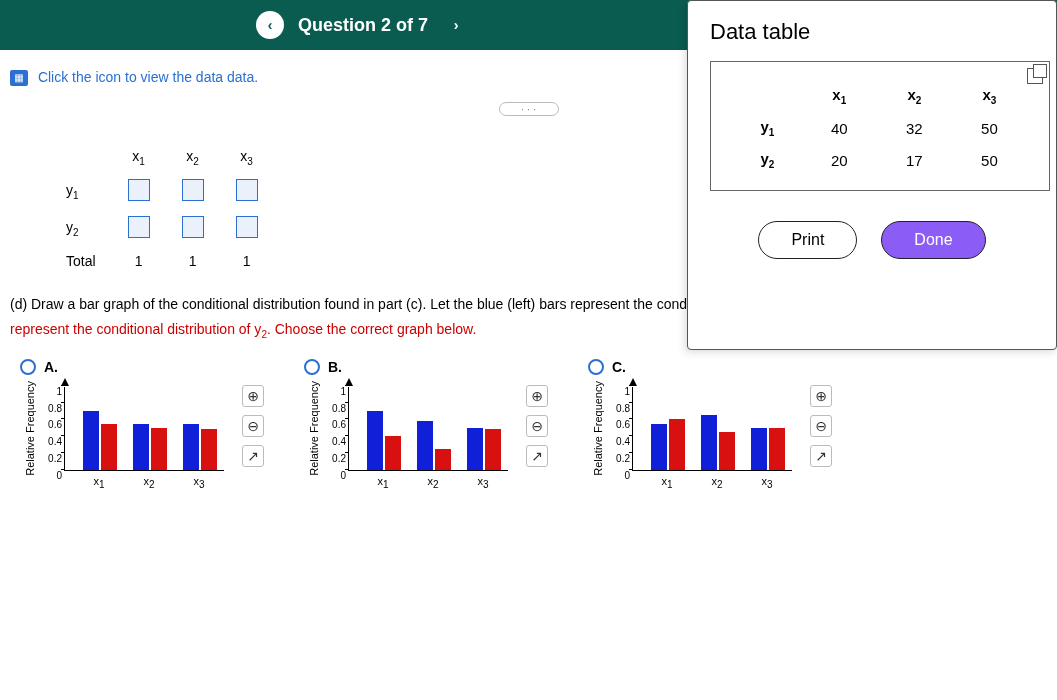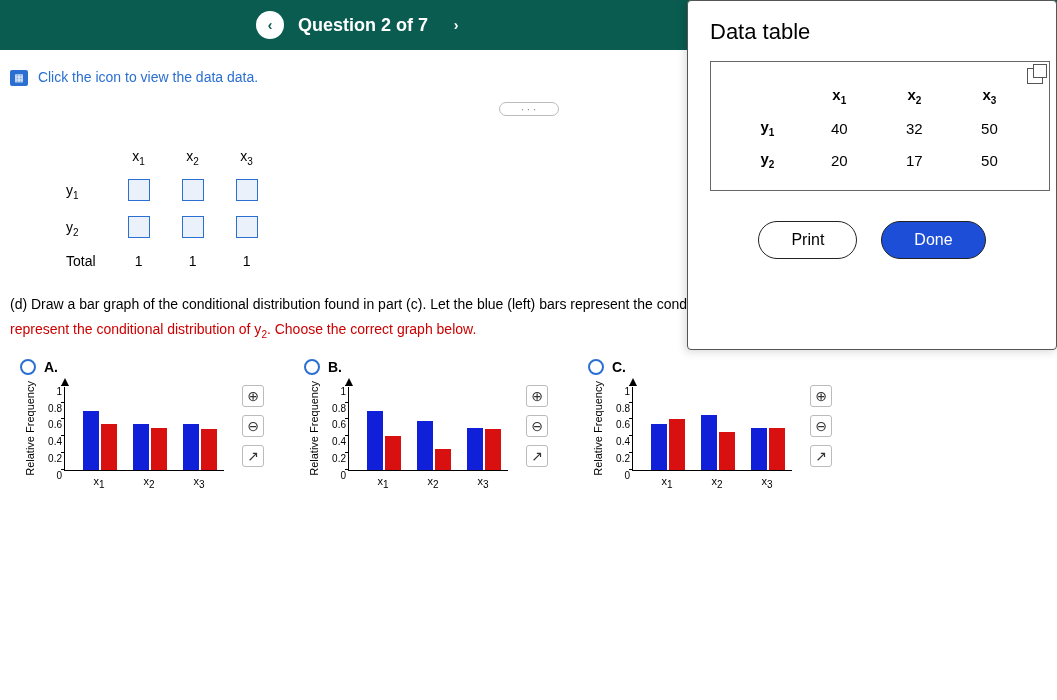--- a/index.html
+++ b/index.html
@@ -46,21 +46,21 @@
   .popup { position: absolute; top: 0; right: 0; width: 370px; height: 350px; background: #fff; border: 1px solid #555; border-radius: 4px; padding: 18px 22px 32px; box-shadow: -2px 2px 8px rgba(0,0,0,0.15); }
   .popup-title { font-size: 22px; margin-bottom: 16px; }
   .data-table { border: 1px solid #666; padding: 18px 22px 14px; width: 340px; margin: 0 auto; position: relative; }
   .data-table table { width: 100%; border-collapse: collapse; }
   .data-table td, .data-table th { text-align: center; padding: 6px 8px; font-size: 15px; font-weight: normal; }
   .copy-icon { position: absolute; top: 6px; right: 6px; width: 16px; height: 16px; border: 1.5px solid #555; cursor: pointer; }
   .copy-icon::after { content: ""; position: absolute; width: 12px; height: 12px; border: 1.5px solid #555; background: #fff; top: -5px; right: -5px; }
   .popup-btns { display: flex; justify-content: center; gap: 24px; margin-top: 30px; }
   .pill-btn { padding: 9px 32px; border-radius: 22px; font-size: 16px; cursor: pointer; border: 1.5px solid #222; }
   .pill-btn.light { background: #fff; color: #000; }
-  .pill-btn.dark { background: #1d4ed8; color: #fff; }
+  .pill-btn.dark { background: #8b5cf6; color: #fff; }
   .top-right-icons { position: absolute; top: 4px; right: 12px; display: flex; gap: 18px; font-size: 26px; font-weight: bold; color: #222; }
 </style>
 </head>
 <body>
 
 <div class="top-right-icons">
   <span>−</span>
 </div>
 
 <div class="header">

